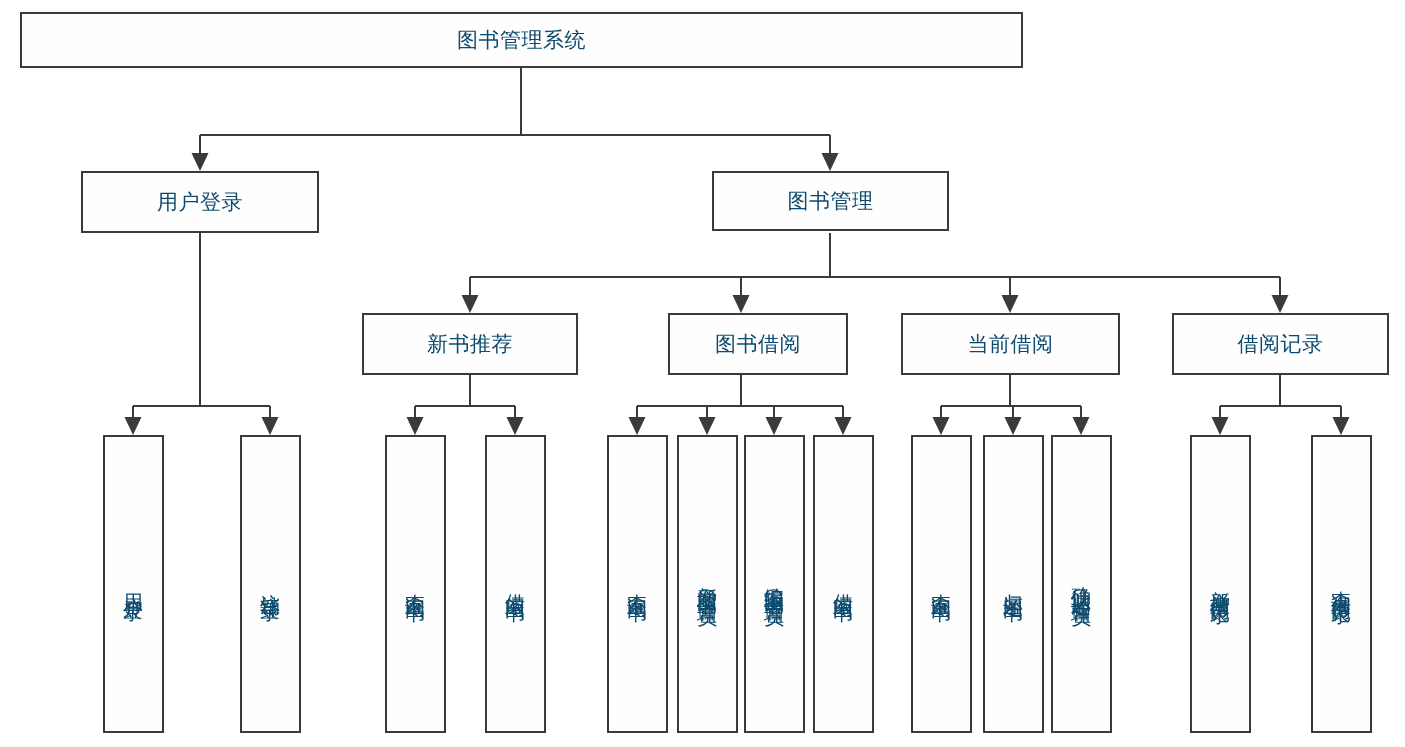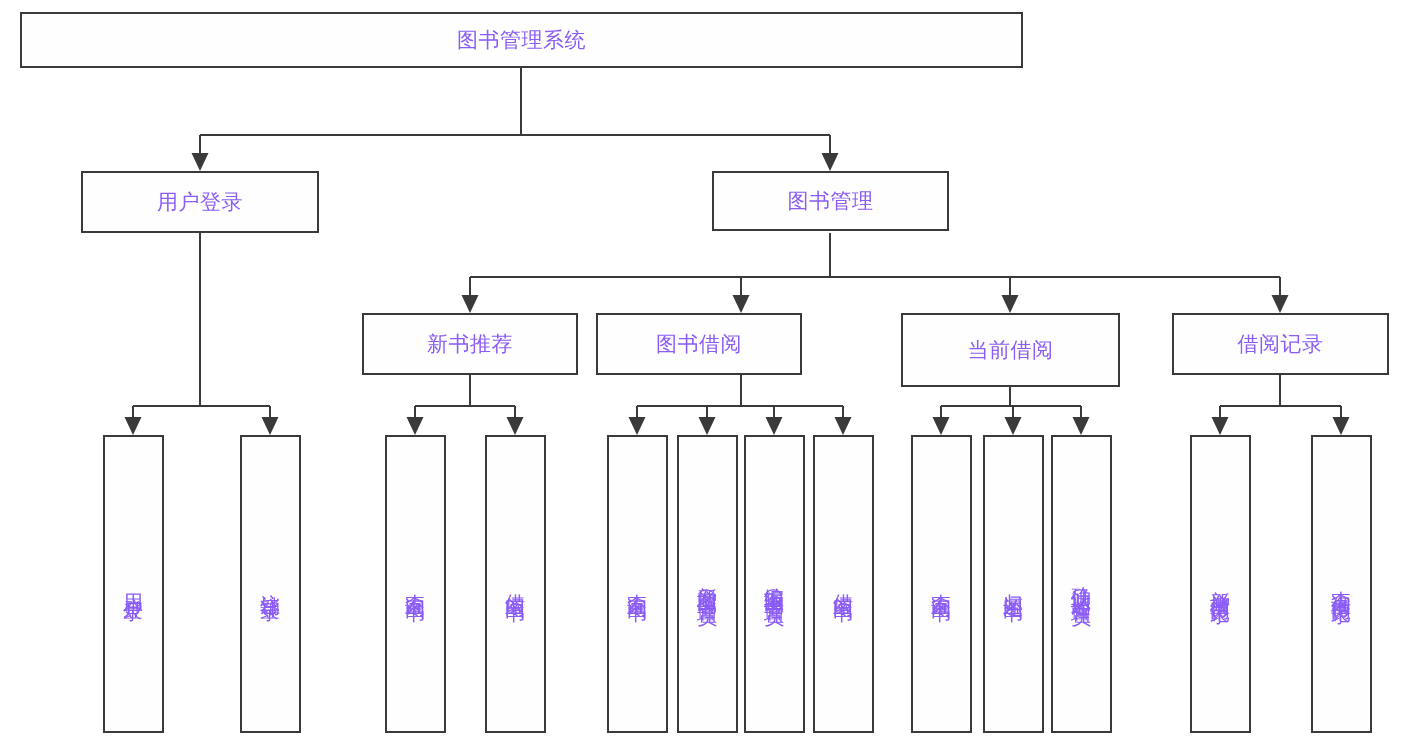--- a/index.html
+++ b/index.html
@@ -25,21 +25,21 @@
     height: 747px;
   }
   .node {
     position: absolute;
     box-sizing: border-box;
     border: 2.5px solid #3a3a3a;
     background: #fefefe;
     display: flex;
     align-items: center;
     justify-content: center;
-    color: #8b5cf6;
+    color: #0c4a6e;
   }
   .node.h {
     font-size: 21px;
     letter-spacing: 0.5px;
   }
   .node.v {
     font-size: 20px;
   }
   .node.v .vtext {
     writing-mode: vertical-rl;
@@ -124,24 +124,24 @@
       </div>
       <div class="node h" style="left: 81px; top: 171px; width: 238px; height: 62px;">
         <span>用户登录</span>
       </div>
       <div class="node h" style="left: 712px; top: 171px; width: 237px; height: 60px;">
         <span>图书管理</span>
       </div>
       <div class="node h" style="left: 362px; top: 313px; width: 216px; height: 62px;">
         <span>新书推荐</span>
       </div>
-      <div class="node h" style="left: 596px; top: 313px; width: 206px; height: 62px;">
+      <div class="node h" style="left: 668px; top: 313px; width: 180px; height: 62px;">
         <span>图书借阅</span>
       </div>
-      <div class="node h" style="left: 901px; top: 313px; width: 219px; height: 74px;">
+      <div class="node h" style="left: 901px; top: 313px; width: 219px; height: 62px;">
         <span>当前借阅</span>
       </div>
       <div class="node h" style="left: 1172px; top: 313px; width: 217px; height: 62px;">
         <span>借阅记录</span>
       </div>
       <div class="node v" style="left: 103px; top: 435px; width: 61px; height: 298px;">
         <span class="vtext">用户登录</span>
       </div>
       <div class="node v" style="left: 240px; top: 435px; width: 61px; height: 298px;">
         <span class="vtext">注销登录</span>

